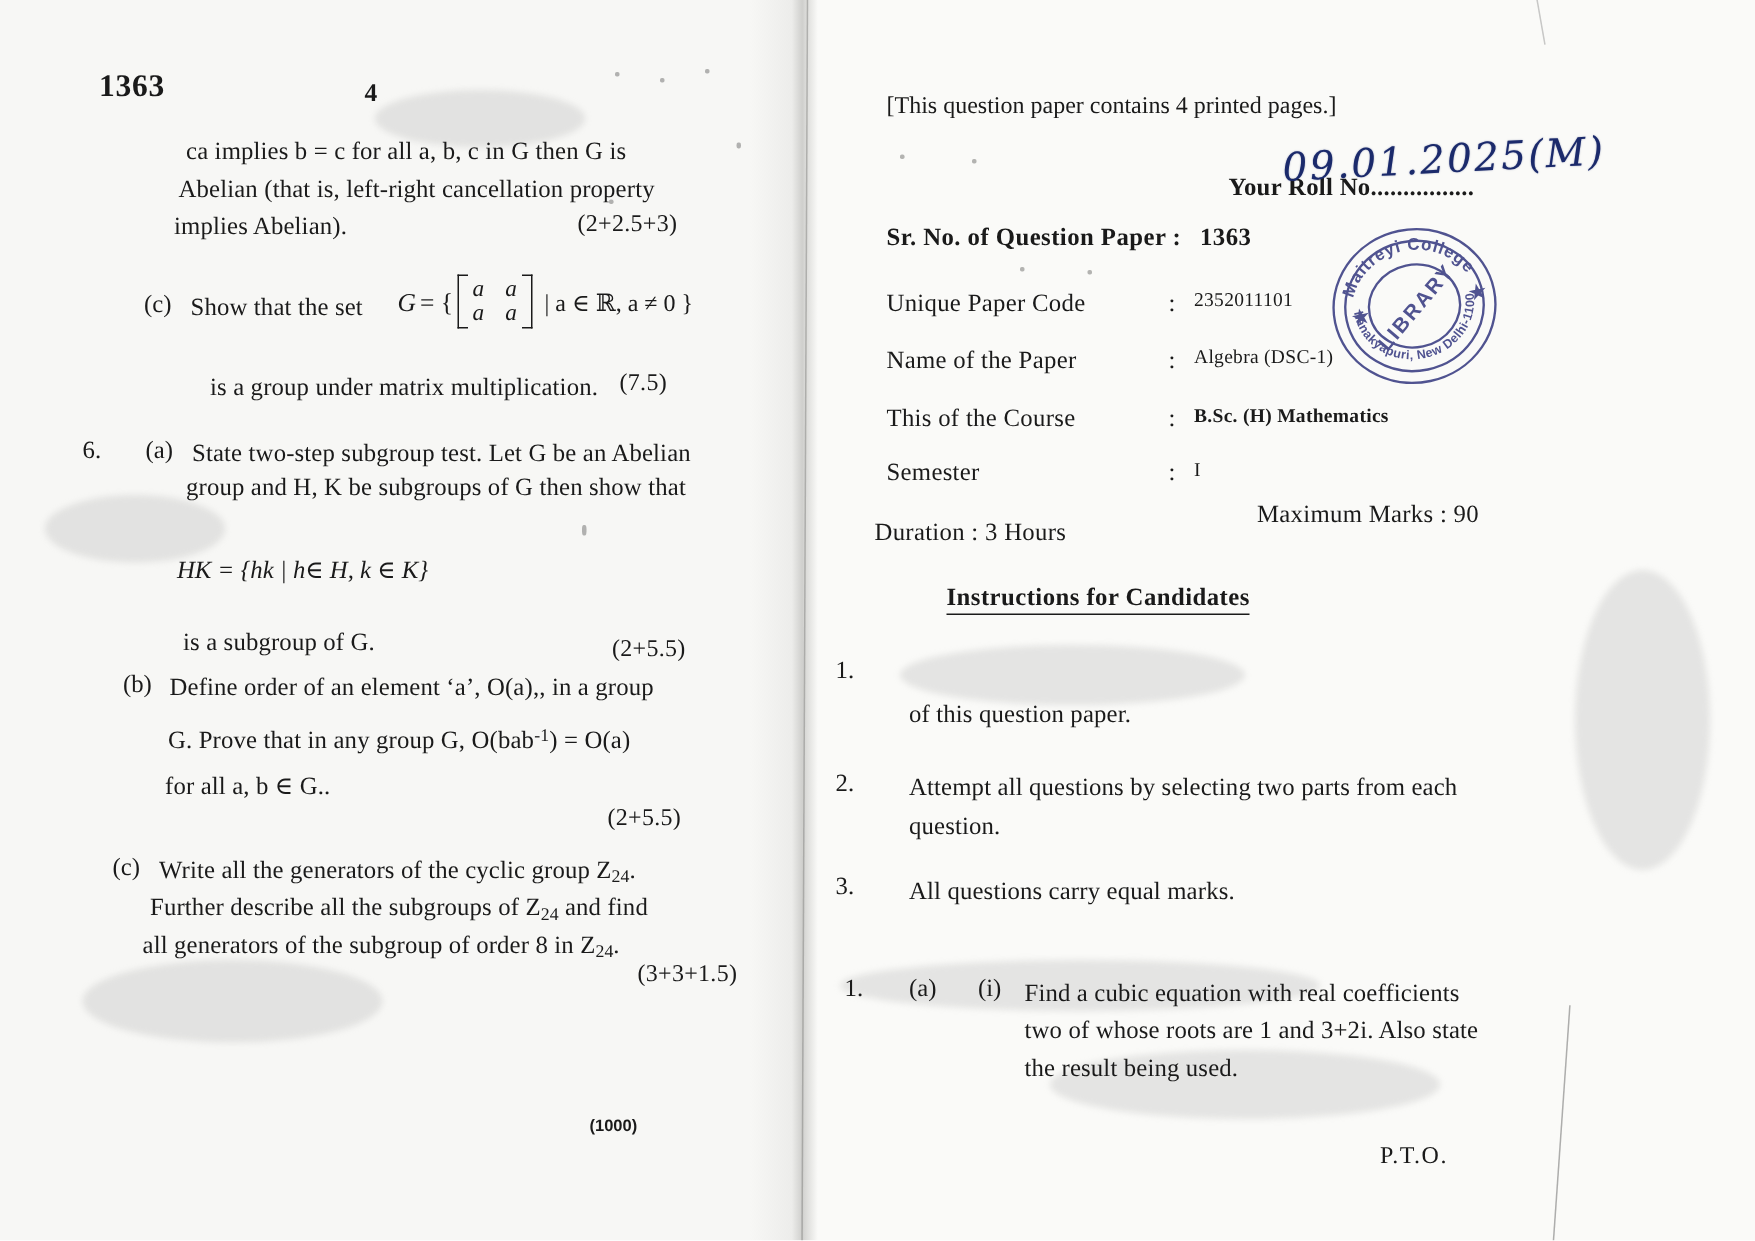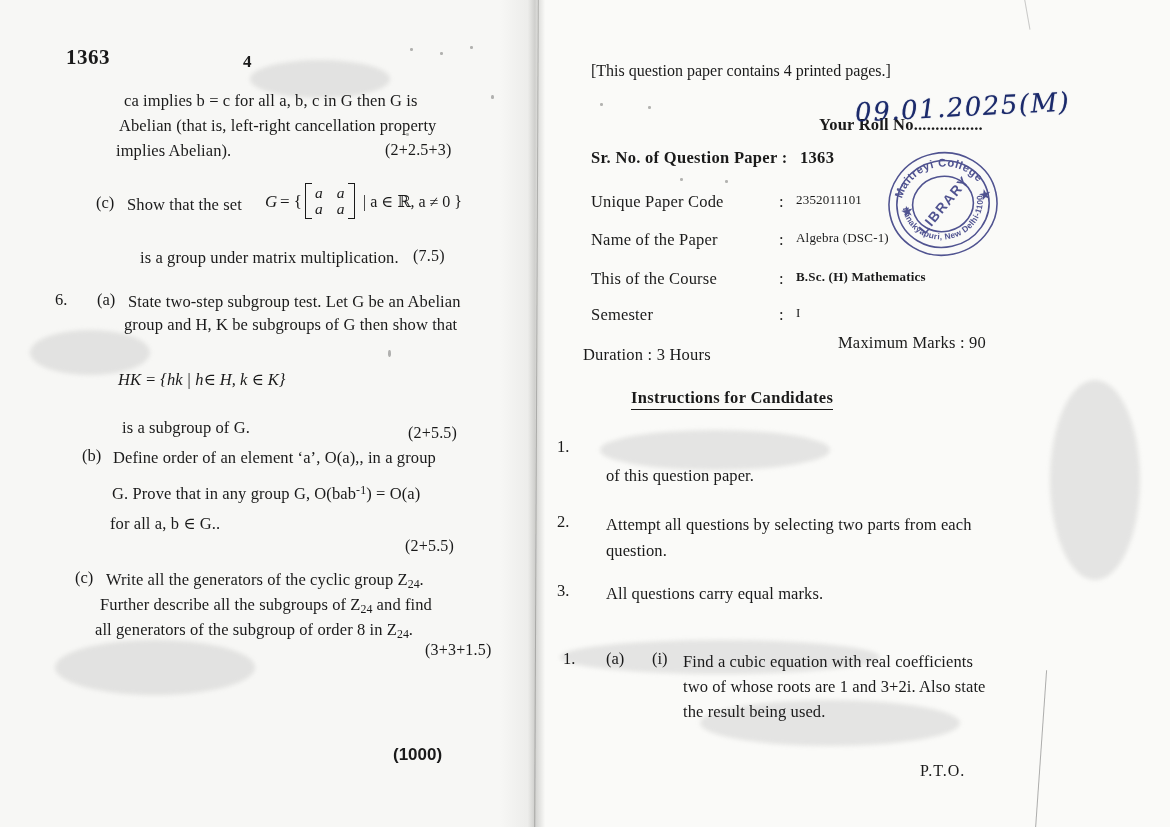--- a/index.html
+++ b/index.html
@@ -200,21 +200,21 @@
     font-size: 16.5px;
     letter-spacing: .3px;
     border-bottom: 1.3px solid #1a1a1a;
     padding-bottom: 1px;
     display: inline-block;
   }
   .pto {
     font-size: 16px;
     letter-spacing: 1px;
   }
-  .print-count { font-size: 17px; font-family: "Liberation Sans", sans-serif; }
+  .print-count { font-size: 11px; font-family: "Liberation Sans", sans-serif; }
 
   
   .stamp {
     position: absolute;
     width: 118px;
     height: 118px;
     opacity: 0.82;
     pointer-events: none;
   }
   .stamp svg { width: 100%; height: 100%; display: block; }

